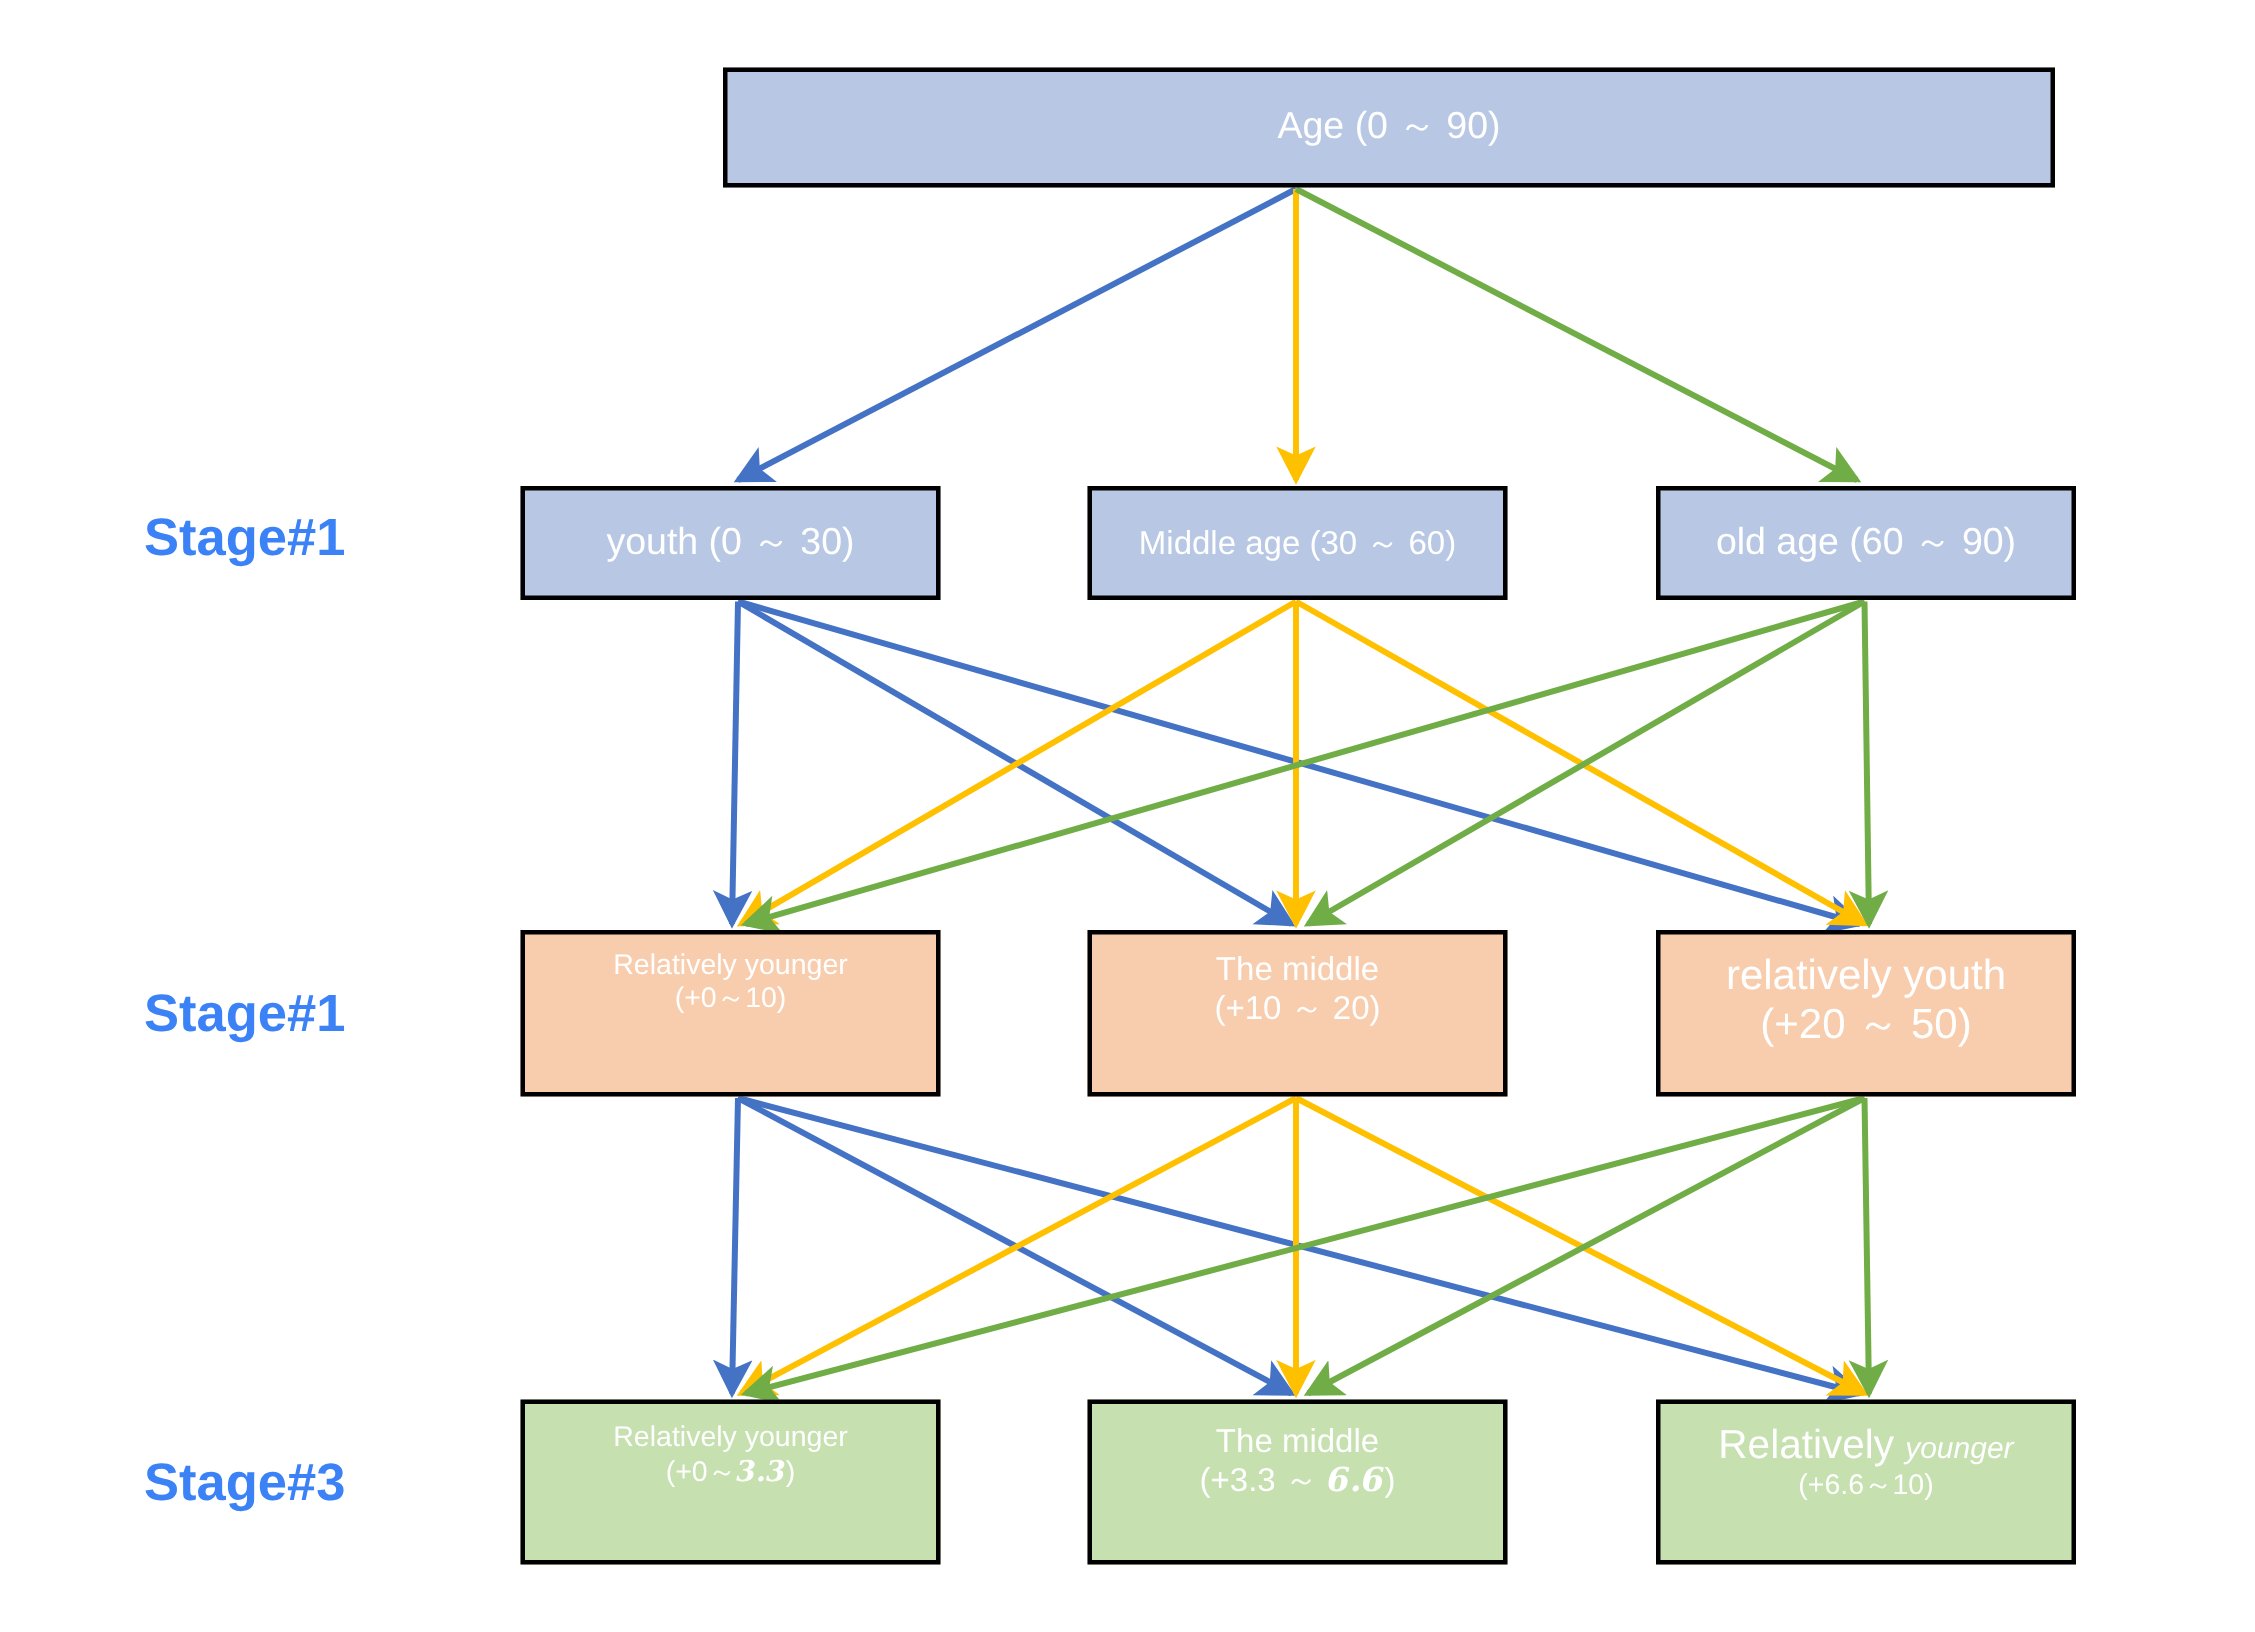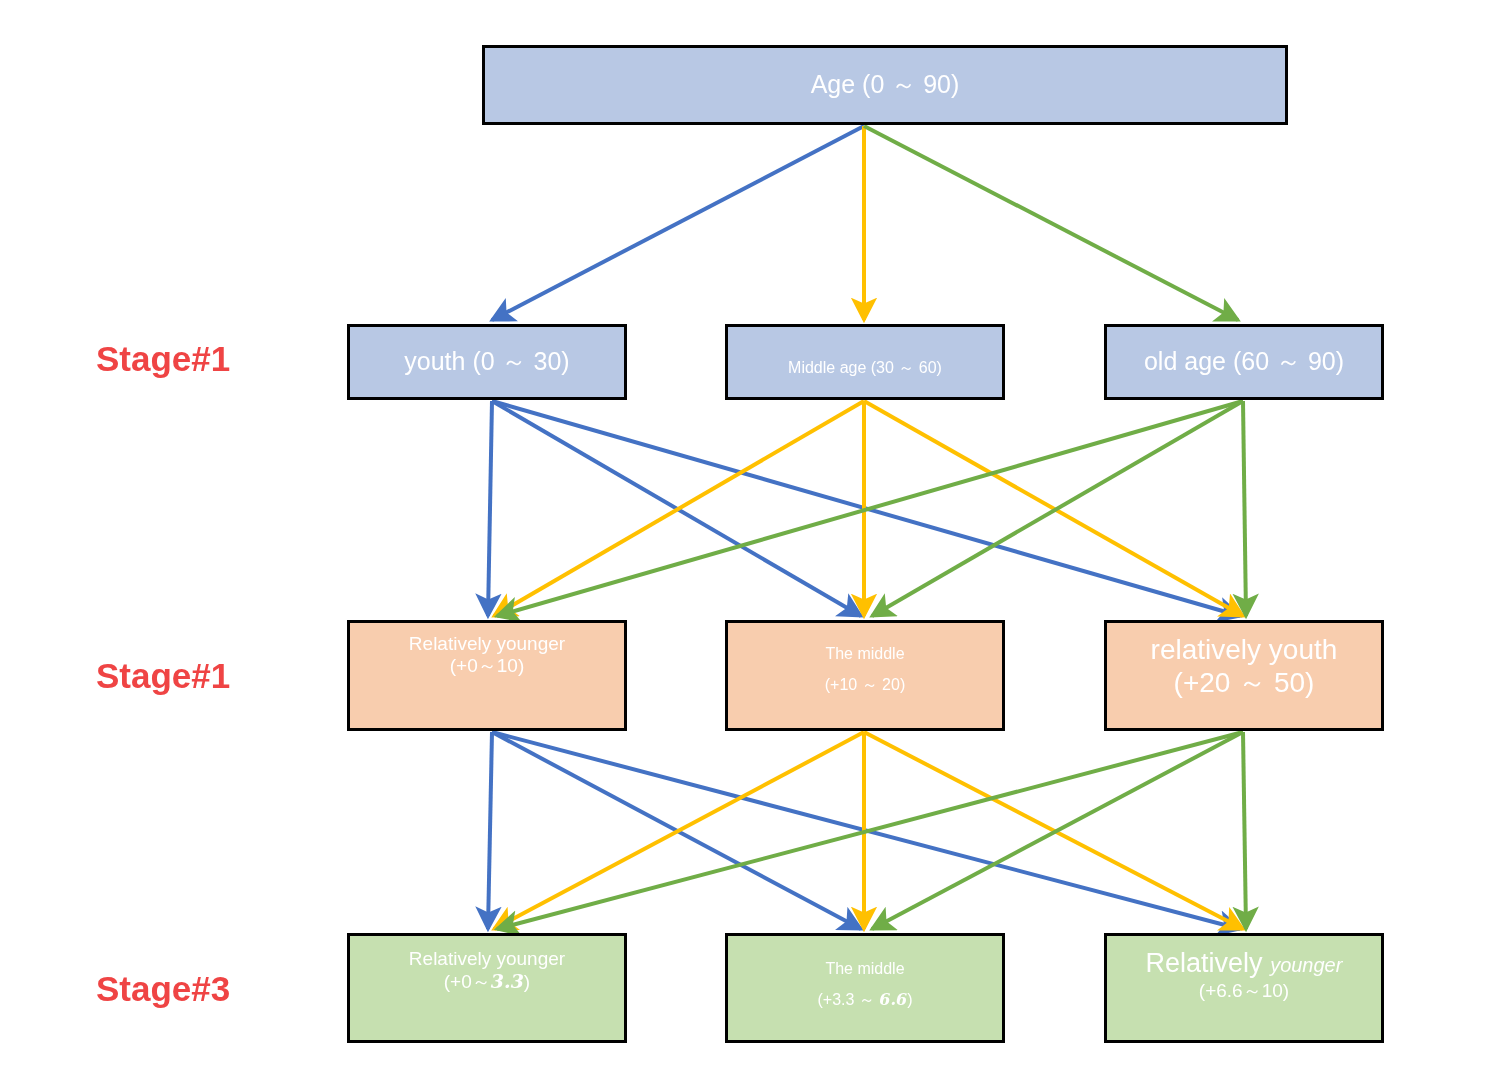--- a/index.html
+++ b/index.html
@@ -42,46 +42,46 @@
     white-space: nowrap;
   }
   .fill-blue   { background: #b8c8e4; }
   .fill-orange { background: #f8cdae; }
   .fill-green  { background: #c6e0b0; }
 
   
   .root {
     left: 482px;
     top: 45px;
-    width: 806px;
+    width: 888px;
     height: 80px;
     justify-content: center;
     font-size: 25px;
   }
   
   .s1 { top: 324px;  height: 76px;  justify-content: center; font-size: 25px; }
   .s2 { top: 620px;  height: 111px; justify-content: flex-start; padding-top: 10px; }
   .s3 { top: 933px;  height: 110px; justify-content: flex-start; padding-top: 12px; }
 
   .col-a { left: 347px;  width: 280px; }
   .col-b { left: 725px;  width: 280px; }
   .col-c { left: 1104px; width: 280px; }
 
   
   .t-sm  { font-size: 19px; }
-  .t-md  { font-size: 16px; margin-top: 12px; }
+  .t-md  { font-size: 22px; }
   .t-lg  { font-size: 27px; }
   .t-xl  { font-size: 28px; }
   .alt   { font-style: italic; font-family: "DejaVu Serif", serif; font-weight: bold; }
   .small-word { font-size: 20px; font-style: italic; }
 
   .stage-label {
     position: absolute;
     left: 96px;
-    color: #ef4444;
+    color: #3b82f6;
     font-size: 35px;
     font-weight: bold;
     font-family: "Liberation Sans", sans-serif;
     white-space: nowrap;
     z-index: 3;
   }
   .sl1 { top: 339px; }
   .sl2 { top: 656px; }
   .sl3 { top: 969px; }
 </style>

